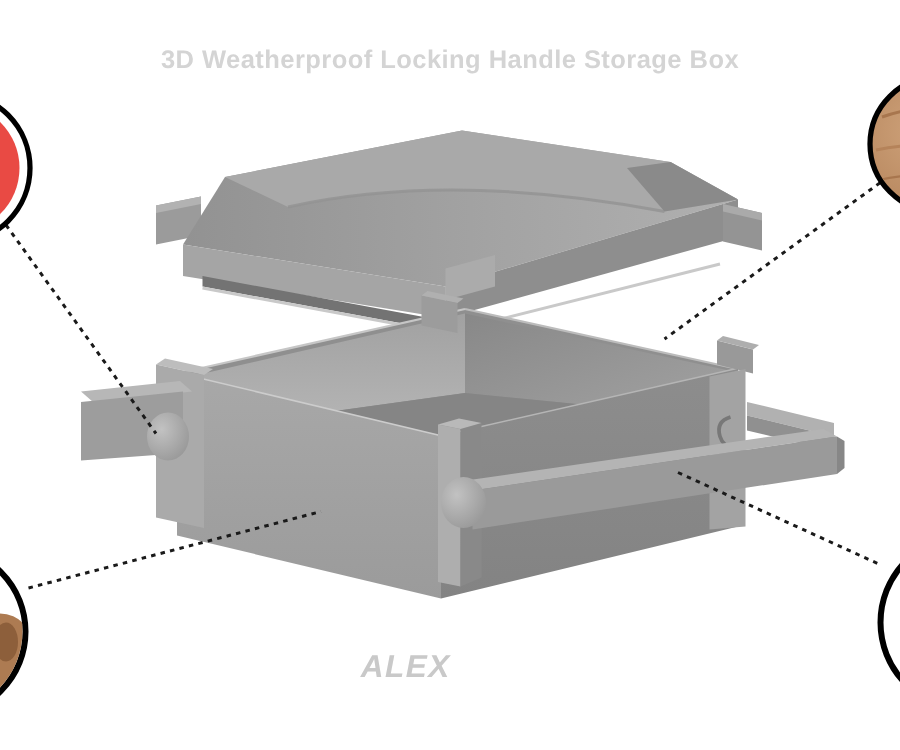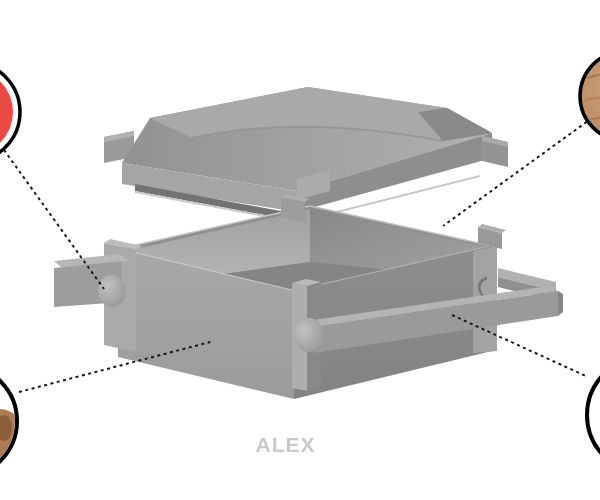--- a/index.html
+++ b/index.html
@@ -1,29 +1,30 @@
 <!DOCTYPE html>
 <html><head>
 <meta charset="utf-8">
 <style>
   html,body{margin:0;padding:0;background:#ffffff;}
   .canvas{position:relative;width:600px;height:500px;background:#ffffff;overflow:hidden;
           font-family:"Liberation Sans", sans-serif;}
   .title{position:absolute;top:30px;left:0;width:600px;text-align:center;
          font-size:17px;font-weight:bold;letter-spacing:.3px;color:#d4d4d4;}
   .render-svg{position:absolute;left:0;top:0;}
-  .brand{position:absolute;left:15px;top:435px;width:541px;text-align:center;color:#c9c9c9;}
+  .brand{position:absolute;left:0;top:435px;width:541px;text-align:center;color:#c9c9c9;font-style:italic;}
   .brand-name{font-size:21px;font-weight:bold;letter-spacing:1px;line-height:20px;}
   .brand-surname{font-size:7.5px;font-weight:bold;letter-spacing:2.6px;margin-top:1px;}
 </style>
 </head>
 <body>
 
 <div class="canvas">
 
+  <div class="title">3D Weatherproof Locking Handle Storage Box</div>
 
   <svg class="render-svg" width="600" height="500" viewBox="0 0 600 500">
     <defs>
       <linearGradient id="gLidTop" x1="0" y1="0" x2="1" y2="0">
         <stop offset="0" stop-color="#929292"></stop>
           <stop offset="0.55" stop-color="#a3a3a3"></stop>
           <stop offset="1" stop-color="#b0b0b0"></stop>
       </linearGradient>
       <linearGradient id="gBoxL" x1="0" y1="0" x2="0" y2="1">
         <stop offset="0" stop-color="#a8a8a8"></stop>

